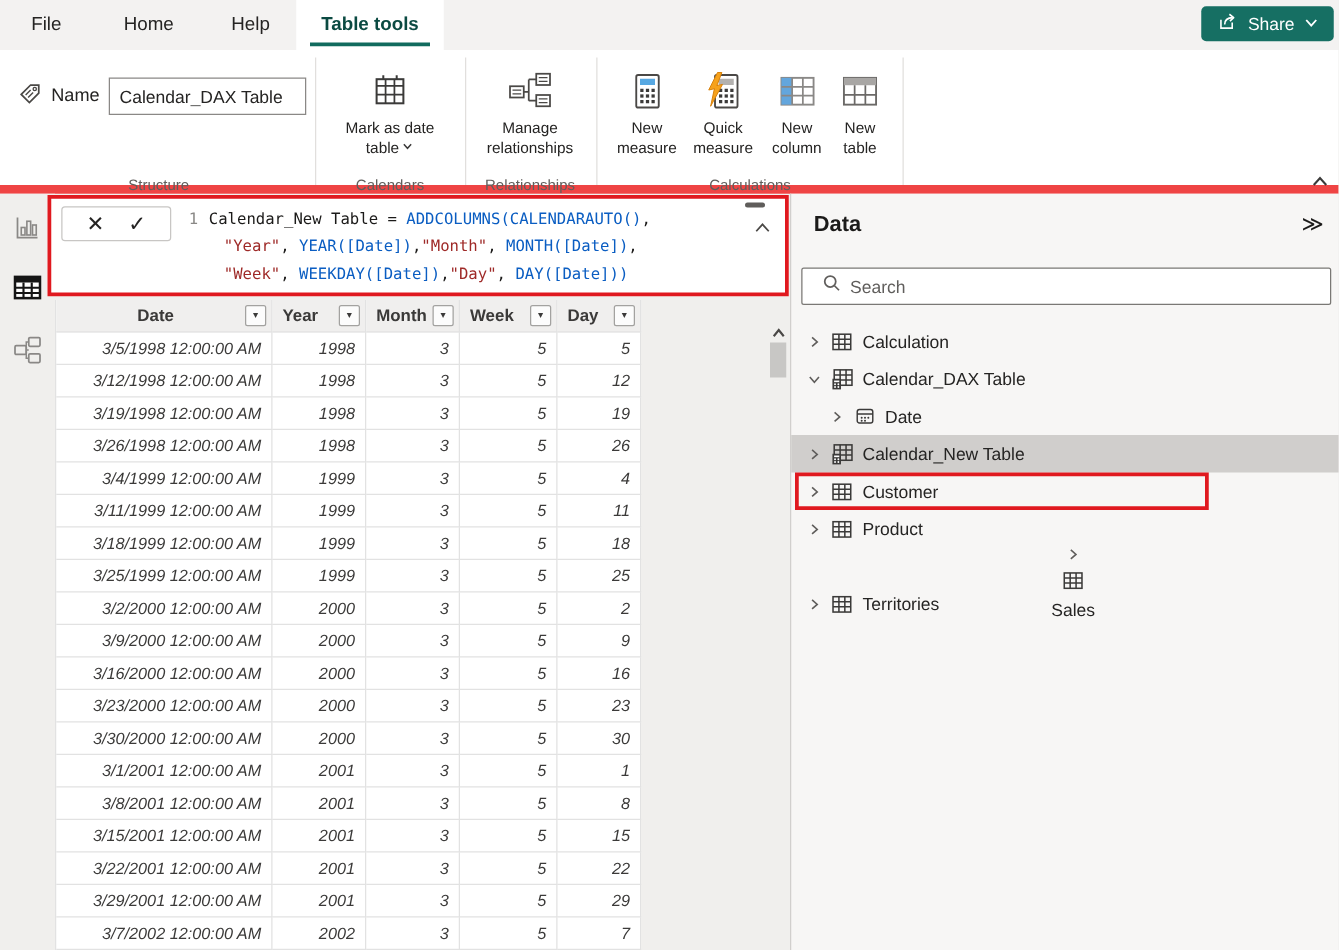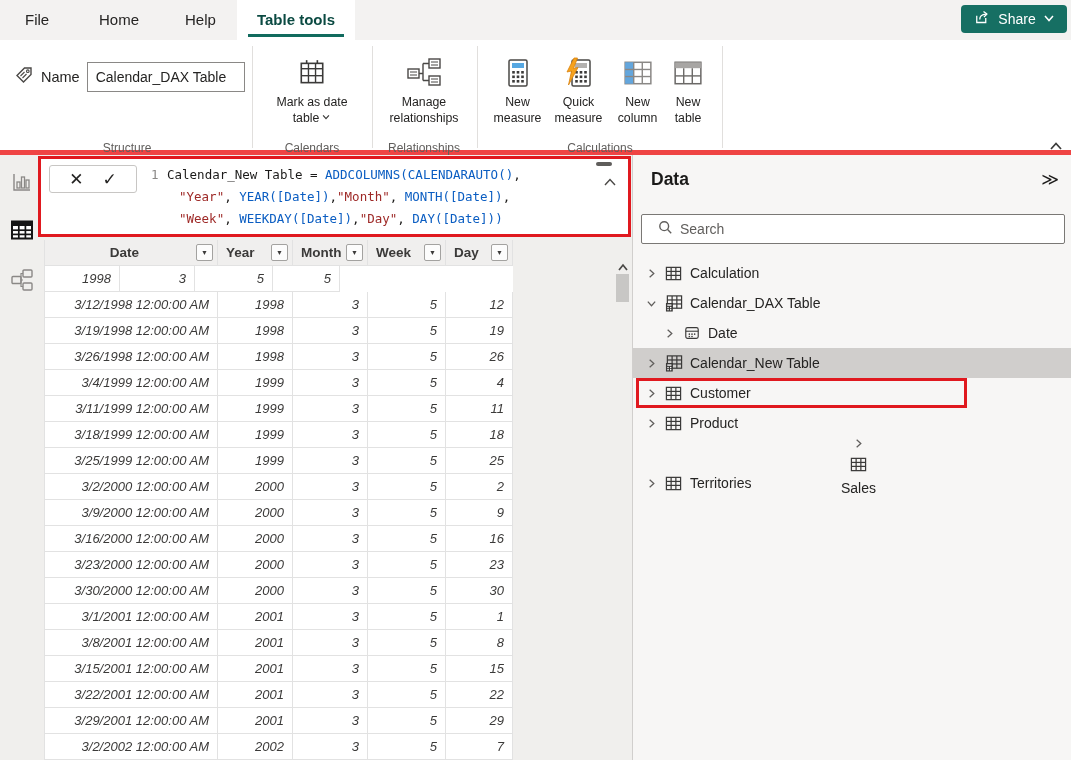--- a/index.html
+++ b/index.html
@@ -8,21 +8,21 @@
   .screen { position:relative; width:1071px; height:760px; overflow:hidden; background:#f0efed; }
 
   
   .topbar { position:absolute; left:0; top:0; width:1071px; height:56px; background:#f3f2f1; }
   .menu-tab { position:absolute; top:0; height:40px; line-height:40px; font-size:15px; color:#252423; padding:0 12px; cursor:default; }
   .menu-tab.active { background:#ffffff; color:#0b4a42; font-weight:bold; }
   .tab-underline { position:absolute; left:11px; right:11px; bottom:3px; height:3px; background:#116b5e; }
   .share-btn { position:absolute; right:4px; top:5px; width:106px; height:28px; background:#166f63; border-radius:4px; color:#fff; display:flex; align-items:center; justify-content:center; gap:7px; font-size:14px; }
 
   
-  .ribbon { position:absolute; left:0; top:40px; width:1071px; height:115px; background:#ffffff; border-bottom:5px solid #ef4444; }
+  .ribbon { position:absolute; left:0; top:40px; width:1071px; height:115px; background:#ffffff; border-bottom:7px solid #ef4444; }
   .rb-sep { position:absolute; top:6px; height:102px; width:1px; background:#e1dfdd; }
   .group-label { position:absolute; top:101px; font-size:12px; color:#605e5c; text-align:center; }
   .name-row { position:absolute; left:14px; top:22px; display:flex; align-items:center; gap:7px; }
   .name-label { font-size:14.5px; color:#252423; }
   .name-input { width:158px; height:30px; border:1px solid #8a8886; background:#fff; font-size:14px; color:#252423; padding:0 8px; font-family:"Liberation Sans",sans-serif; }
   .rb-btn { position:absolute; top:12px; display:flex; flex-direction:column; align-items:center; cursor:default; }
   .rb-icon { height:42px; display:flex; align-items:center; justify-content:center; }
   .rb-line { font-size:12.3px; color:#252423; line-height:16px; white-space:nowrap; display:flex; align-items:center; gap:2px; }
   .ribbon-collapse { position:absolute; right:8px; top:98px; }
 
@@ -292,20 +292,21 @@
           <span class="th-label">Week</span>
           <span class="filter-btn">▼</span>
         </div>
         <div class="tcell c4">
           <span class="th-label">Day</span>
           <span class="filter-btn">▼</span>
         </div>
       </div>
     <div class="tbody">
         <div class="trow">
+          <div class="tcell c0">3/5/1998 12:00:00 AM</div>
           <div class="tcell c1">1998</div>
           <div class="tcell c2">3</div>
           <div class="tcell c3">5</div>
           <div class="tcell c4">5</div>
         </div>
         <div class="trow">
           <div class="tcell c0">3/12/1998 12:00:00 AM</div>
           <div class="tcell c1">1998</div>
           <div class="tcell c2">3</div>
           <div class="tcell c3">5</div>
@@ -417,21 +418,21 @@
           <div class="tcell c4">22</div>
         </div>
         <div class="trow">
           <div class="tcell c0">3/29/2001 12:00:00 AM</div>
           <div class="tcell c1">2001</div>
           <div class="tcell c2">3</div>
           <div class="tcell c3">5</div>
           <div class="tcell c4">29</div>
         </div>
         <div class="trow">
-          <div class="tcell c0">3/2/2002 12:00:00 AM</div>
+          <div class="tcell c0">3/7/2002 12:00:00 AM</div>
           <div class="tcell c1">2002</div>
           <div class="tcell c2">3</div>
           <div class="tcell c3">5</div>
           <div class="tcell c4">7</div>
         </div>
       </div>
   </div>
 
   <div class="tbl-scrollbar">
     <div class="tbl-scroll-up"><svg width="12" height="10" viewBox="0 0 12 10">

